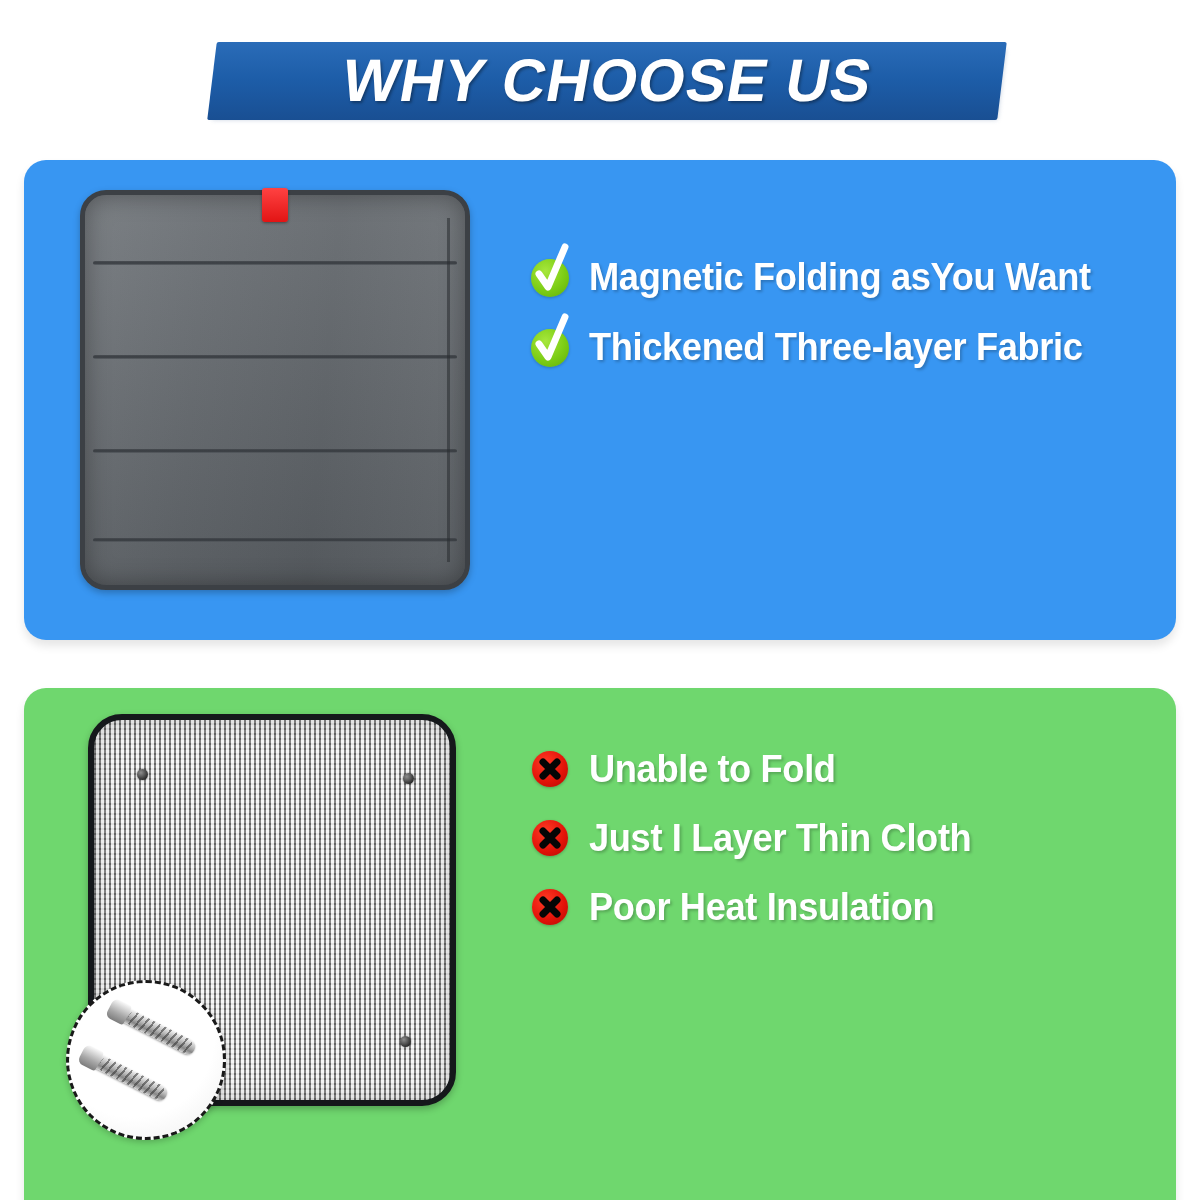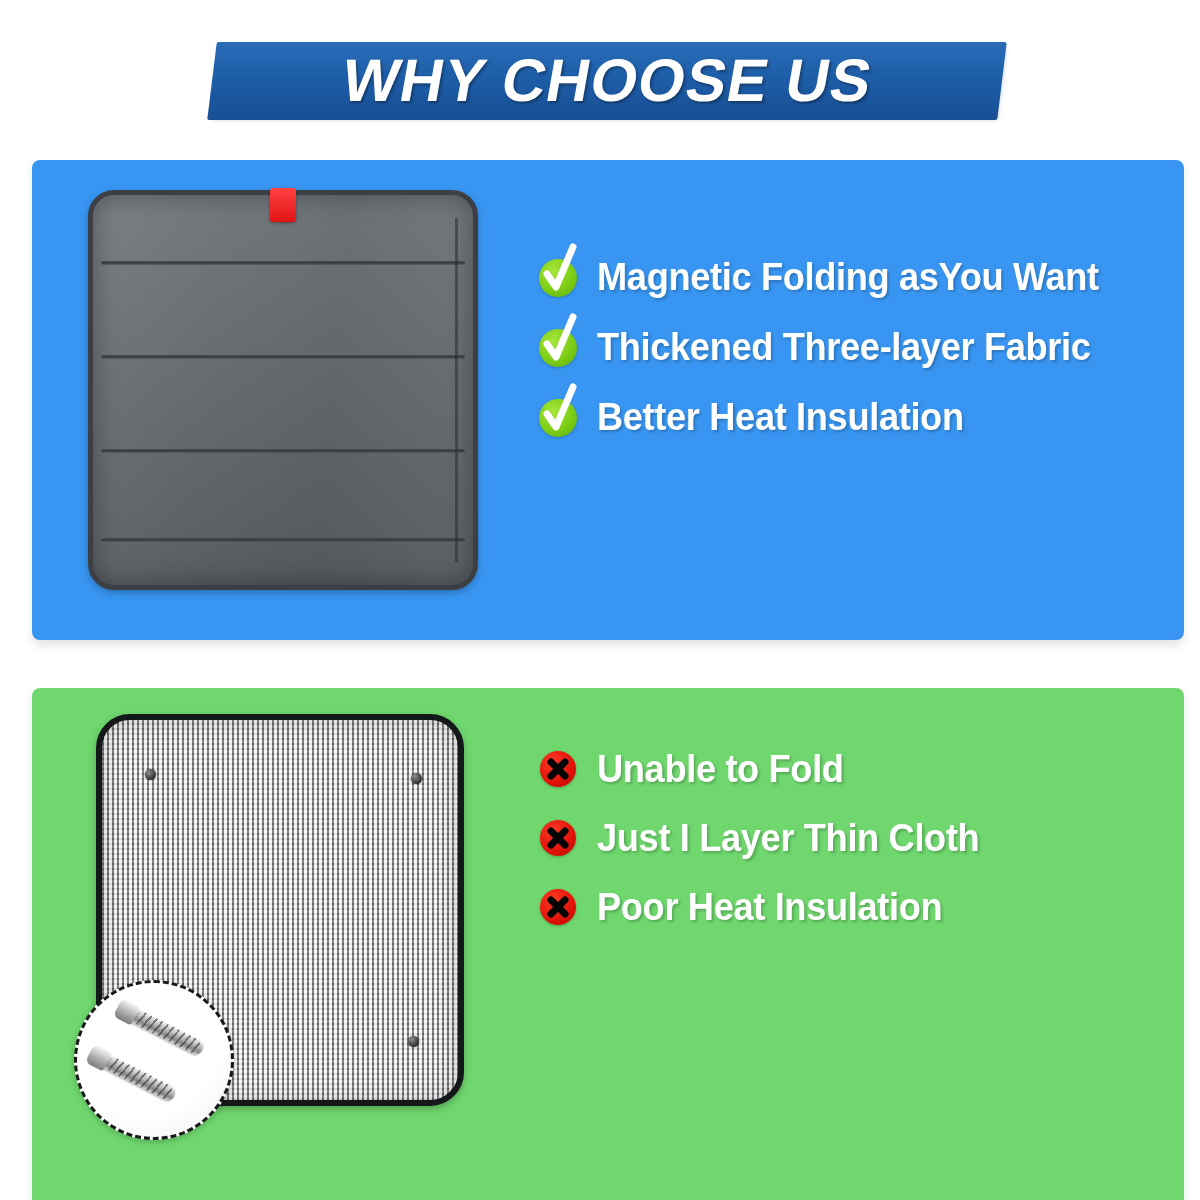--- a/index.html
+++ b/index.html
@@ -50,23 +50,23 @@
     font-weight: bold;
     letter-spacing: 1px;
     line-height: 1;
     text-shadow: 2px 2px 3px rgba(0,0,0,.35);
     white-space: nowrap;
   }
 
   
   .panel {
     position: absolute;
-    left: 32px;
+    left: 24px;
     width: 1152px;
-    border-radius: 8px;
+    border-radius: 22px;
     box-shadow: 0 6px 10px rgba(0,0,0,.10);
   }
   .panel-pro {
     top: 160px;
     height: 480px;
     background: #3896f2;
   }
   .panel-con {
     top: 688px;
     height: 571px;
@@ -283,29 +283,20 @@
     <div class="item">
       <span class="mark">
         <span class="tick-circle"></span>
         <svg class="tick-svg" viewBox="0 0 44 54">
           <path d="M10 31 L19 44 L36 4" fill="none" stroke="#ffffff" stroke-width="7" stroke-linecap="round" stroke-linejoin="round"></path>
         </svg>
       </span>
       <span class="label">Thickened Three-layer Fabric</span>
     </div>
 
-    <div class="item">
-      <span class="mark">
-        <span class="tick-circle"></span>
-        <svg class="tick-svg" viewBox="0 0 44 54">
-          <path d="M10 31 L19 44 L36 4" fill="none" stroke="#ffffff" stroke-width="7" stroke-linecap="round" stroke-linejoin="round"></path>
-        </svg>
-      </span>
-      <span class="label">Better Heat Insulation</span>
-    </div>
 
   </div>
 </div>
 
 <div class="panel panel-con">
 
   <div class="photo photo-con">
     <div class="mesh">
       <span class="screw-hole h1"></span>
       <span class="screw-hole h2"></span>

